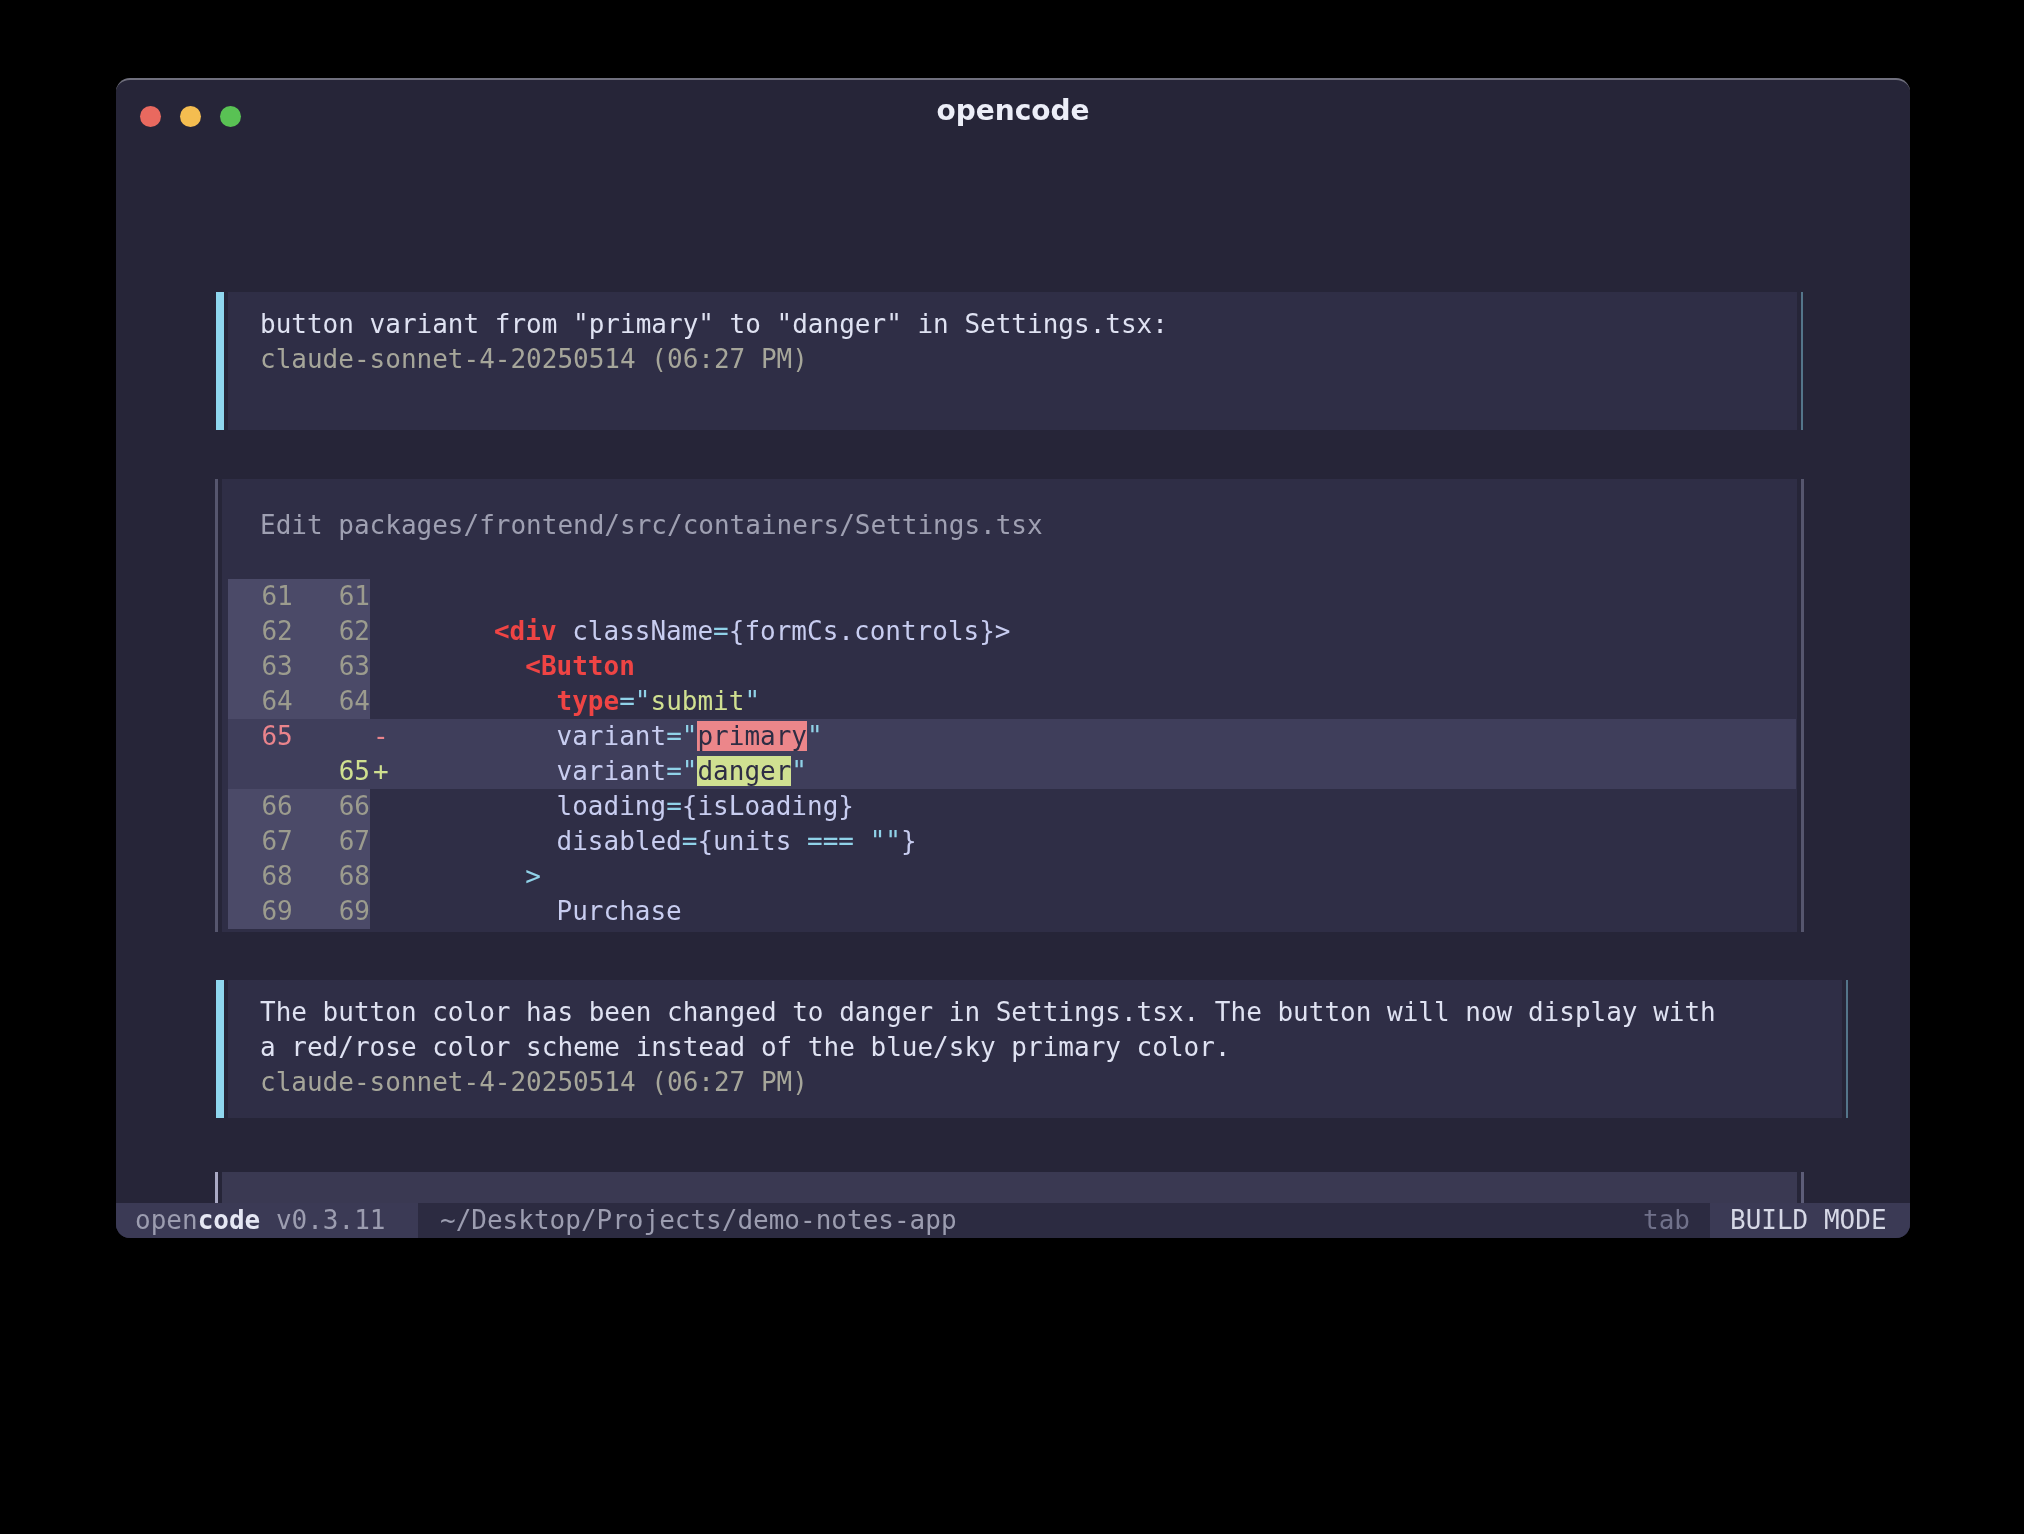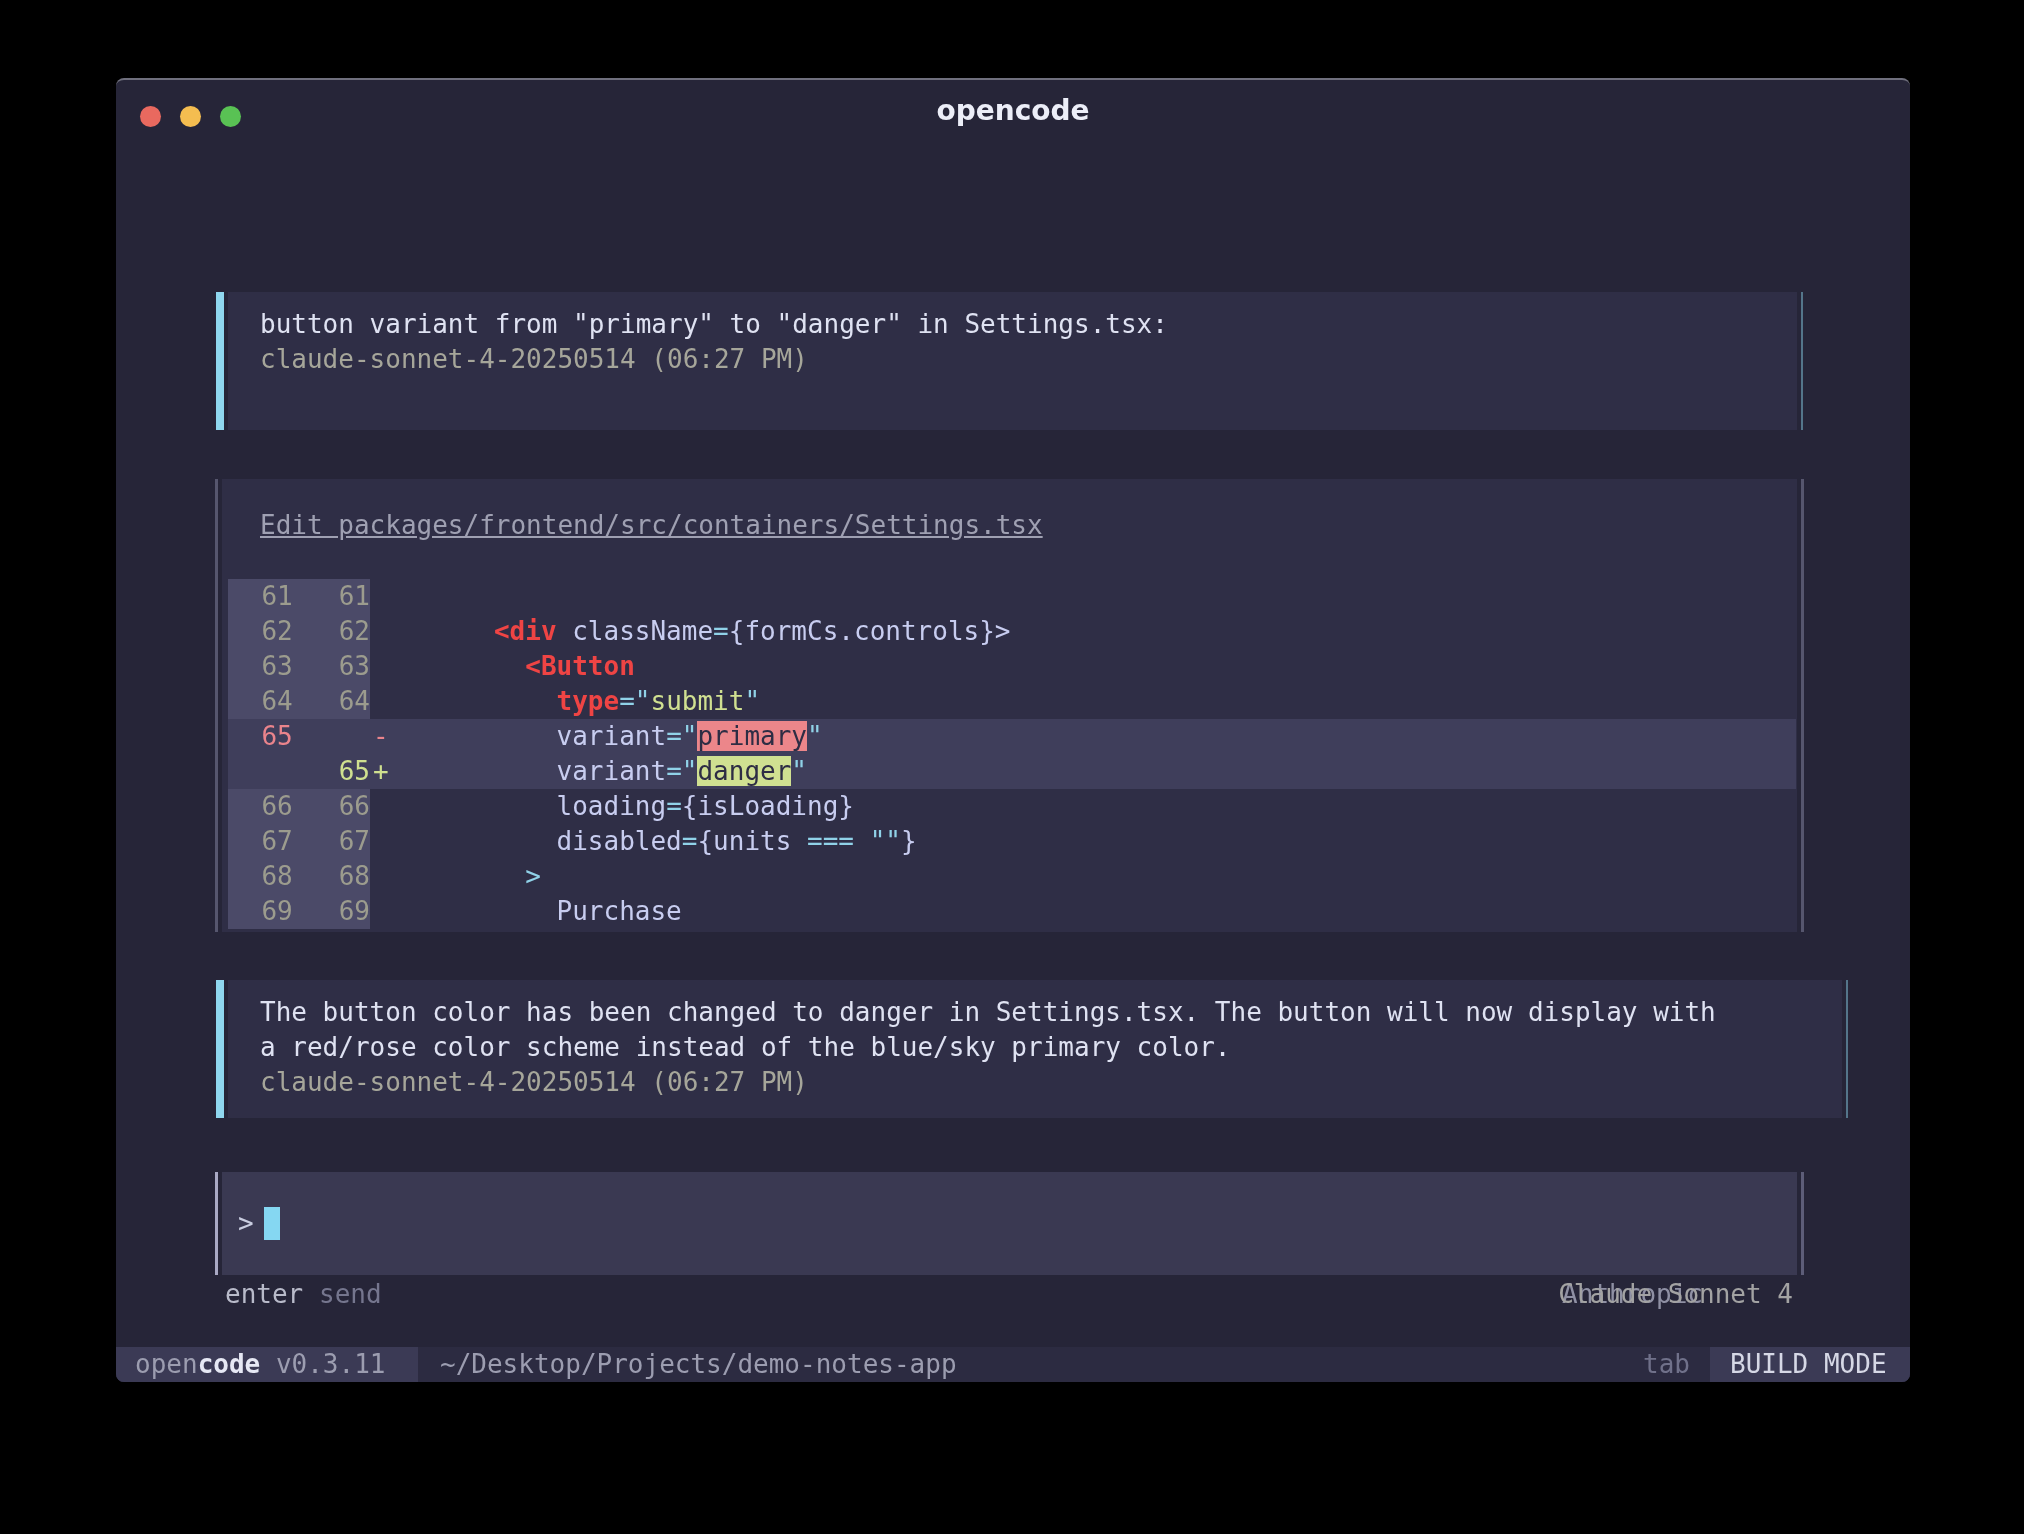--- a/index.html
+++ b/index.html
@@ -2,22 +2,22 @@
 <html><head>
 <meta charset="utf-8">
 <style>
   html,body{margin:0;padding:0;}
   body{
     width:2024px;height:1534px;background:#000;position:relative;
     font-family:"DejaVu Sans Mono","Liberation Mono",monospace;
     -webkit-font-smoothing:antialiased;
   }
   .window{
-    position:absolute;left:116px;top:78px;width:1794px;height:1304px;
-    background:#262538;border-radius:8px;overflow:hidden;
+    position:absolute;left:116px;top:78px;width:1794px;height:1160px;
+    background:#262538;border-radius:14px;overflow:hidden;
     border-top:2px solid #6f6f7d;box-sizing:border-box;
   }
   
   .titlebar{position:absolute;top:0;left:0;right:0;height:60px;}
   .light{position:absolute;top:26px;width:21px;height:21px;border-radius:50%;}
   .light.red{left:24px;background:#e9695f;}
   .light.yellow{left:64px;background:#f4bd50;}
   .light.green{left:104px;background:#59c254;}
   .win-title{
     position:absolute;top:0;left:0;right:0;height:60px;line-height:62px;text-align:center;
@@ -42,21 +42,21 @@
   .msg .bg{position:absolute;left:12px;right:6px;top:0;bottom:0;background:#2f2e46;}
   .msg .content{position:absolute;left:44px;top:15px;color:#dfe2f2;}
   .msg1{top:212px;}
   .msg2{top:900px;padding-left:45px;}
   
   .edit{position:absolute;left:99px;top:399px;width:1590px;height:453px;}
   .edit .vline{position:absolute;top:0;bottom:0;width:3px;background:#56566e;}
   .edit .vline.l{left:0;}
   .edit .vline.r{left:1586px;}
   .edit .bg{position:absolute;left:7px;right:8px;top:0;bottom:0;background:#2f2e46;}
-  .edit-header{position:absolute;left:45px;top:29px;color:#9fa0b2;text-decoration:underline;}
+  .edit-header{position:absolute;left:45px;top:29px;color:#9fa0b2;}
   .diff{position:absolute;left:13px;top:100px;right:9px;}
   .diff-row{position:relative;height:35px;display:flex;}
   .diff-row .gutter{
     width:142px;flex:0 0 142px;display:flex;box-sizing:border-box;
     background:#4b4a68;color:#9c9c8e;
   }
   .diff-row .num{font-size:26px;line-height:35px;text-align:right;white-space:pre;padding-left:20px;}
   .diff-row .num.old{width:57px;}
   .diff-row .num.new{width:73px;}
   .diff-row .marker{width:30px;flex:0 0 30px;font-size:26px;line-height:35px;padding-left:3px;box-sizing:border-box;}

